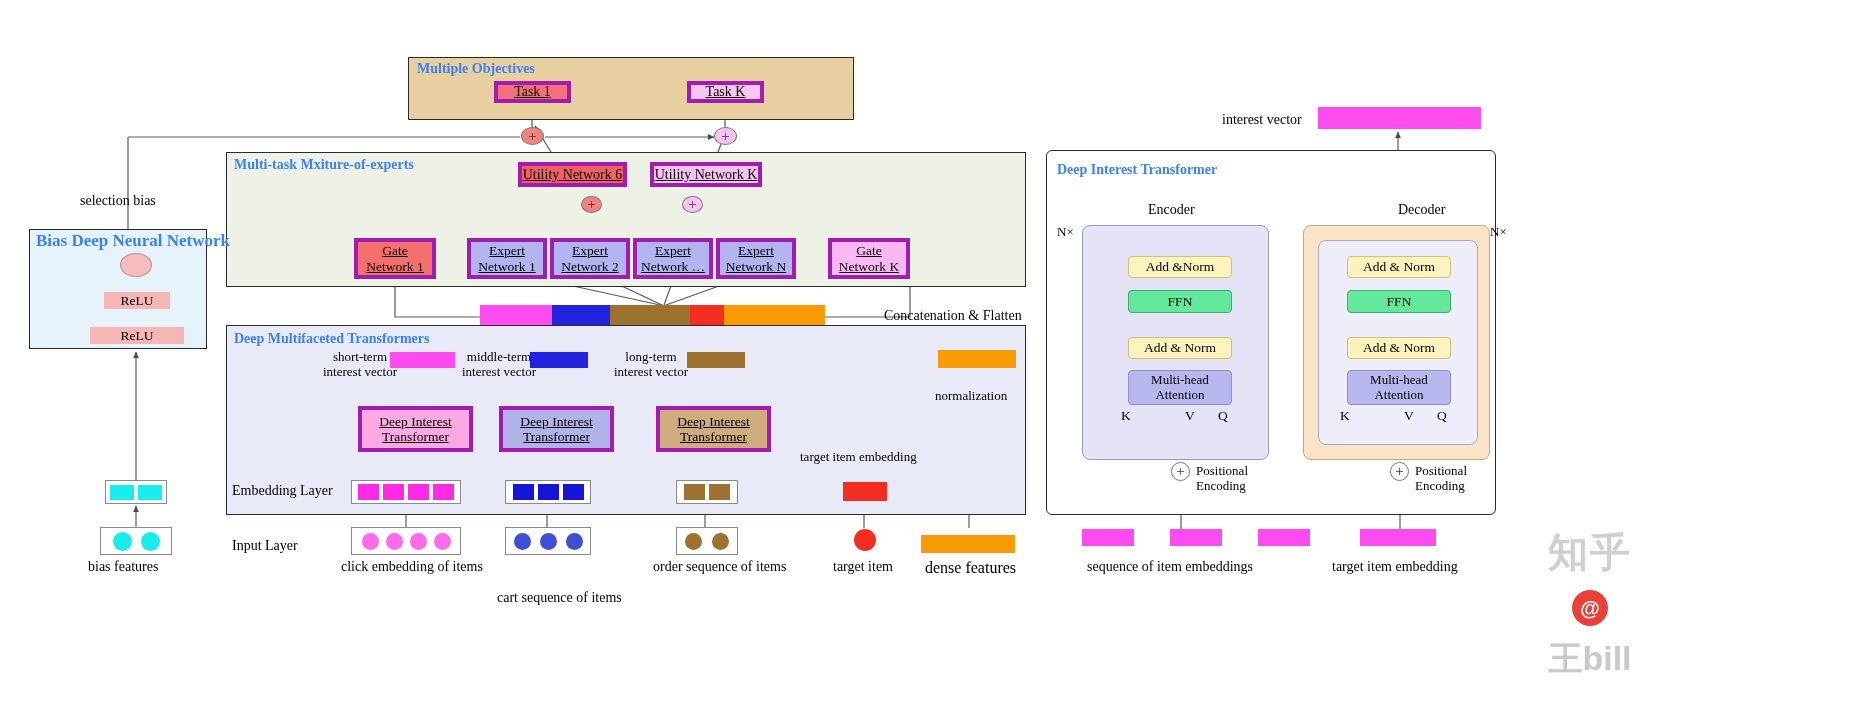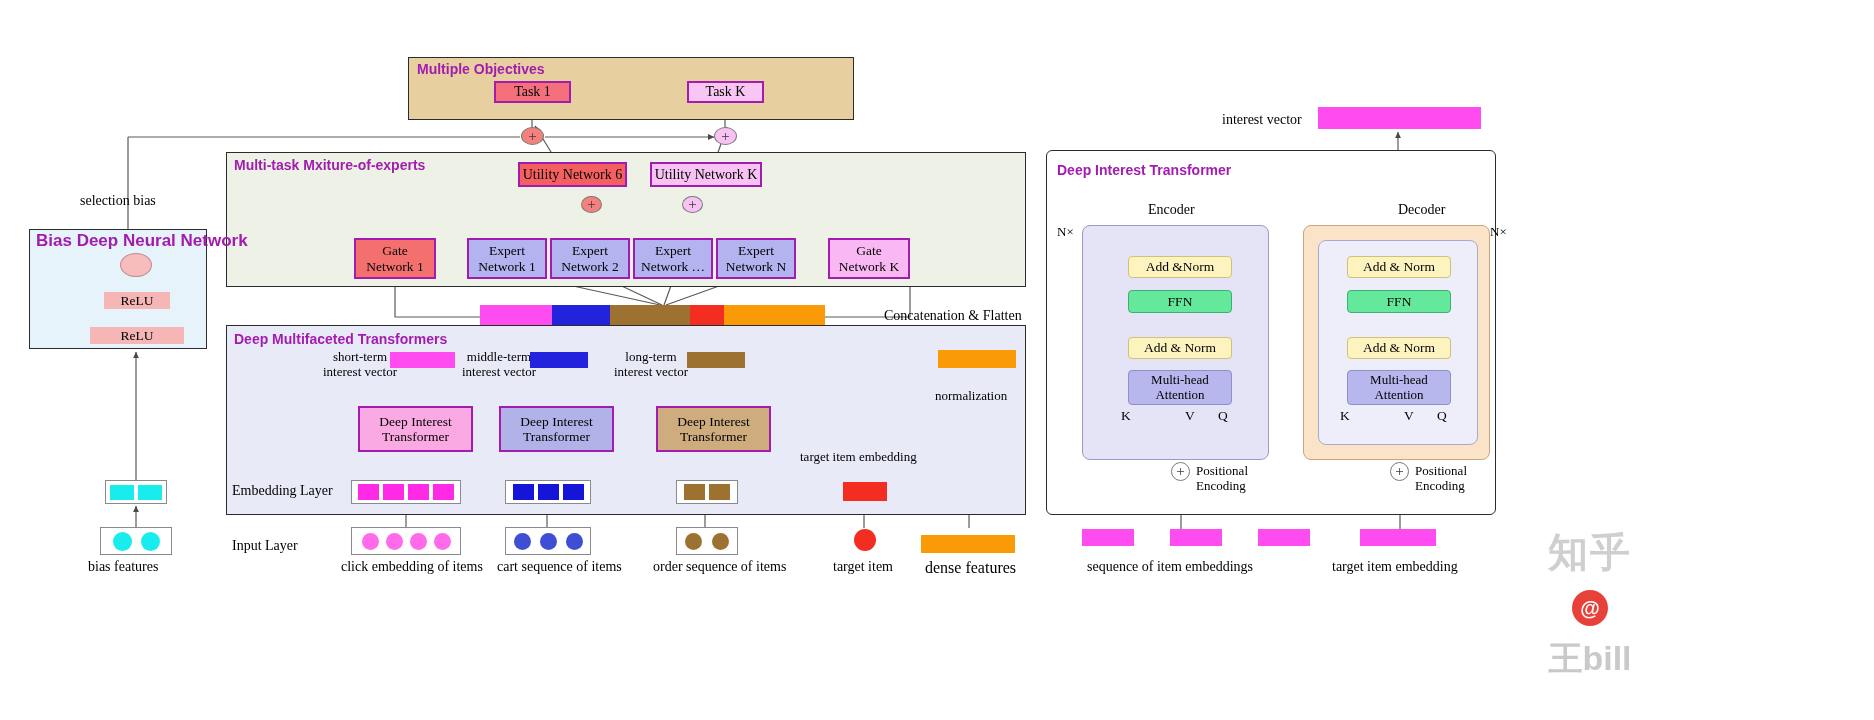--- a/index.html
+++ b/index.html
@@ -16,25 +16,25 @@
   }
   .abs{position:absolute;box-sizing:border-box;}
   .ctr{
     display:flex;align-items:center;justify-content:center;
     text-align:center;line-height:1.12;
   }
   
   .panel{border:1.5px solid #2b2b2b;}
   .panel-title{
     position:absolute;font-weight:bold;
-    font-family:Liberation Sans, sans-serif;
-    color:#a21caf;white-space:nowrap;
+    font-family:Liberation Serif, serif;
+    color:#3b82f6;white-space:nowrap;
   }
   
-  .node{border:2px solid #a21caf;}
+  .node{border:4px solid #a21caf;text-decoration:underline;}
   .plus{
     border-radius:50%;
     display:flex;align-items:center;justify-content:center;
     font-size:15px;line-height:1;color:#3a3a3a;
     border:1px solid #7a7a7a;
   }
   .lbl{
     position:absolute;white-space:nowrap;
     font-family:"Liberation Serif","DejaVu Serif",serif;
   }
@@ -358,21 +358,21 @@
   </div>
   <div class="abs cellbox" style="left:676px;top:527px;width:62px;height:28px;gap:10px;">
     <span class="dot" style="width:17px;height:17px;background:#9d7231;"></span>
     <span class="dot" style="width:17px;height:17px;background:#9d7231;"></span>
   </div>
   <div class="abs dot" style="left:854px;top:529px;width:22px;height:22px;background:#f32d21;"></div>
   <div class="abs" style="left:921px;top:535px;width:94px;height:18px;background:#fb9a07;"></div>
   <div class="abs" style="left:938px;top:350px;width:78px;height:18px;background:#fb9a07;"></div>
 
   <div class="lbl" style="left:341px;top:559px;font-size:14px;">click embedding of items</div>
-  <div class="lbl" style="left:497px;top:559px;font-size:14px;">cart sequence of items</div>
+  <div class="lbl" style="left:497px;top:590px;font-size:14px;">cart sequence of items</div>
   <div class="lbl" style="left:653px;top:559px;font-size:14px;">order sequence of items</div>
   <div class="lbl" style="left:833px;top:559px;font-size:14px;">target item</div>
   <div class="lbl" style="left:925px;top:559px;font-size:16px;">dense features</div>
 
   <div class="lbl" style="left:1222px;top:112px;font-size:14px;">interest vector</div>
   <div class="abs" style="left:1318px;top:107px;width:163px;height:22px;background:#ff4cf0;"></div>
 
   <div class="abs panel" style="left:1046px;top:150px;width:450px;height:365px;background:#ffffff;border-radius:6px;"></div>
   <div class="panel-title" style="left:1057px;top:162px;font-size:14px;">Deep Interest Transformer</div>
 

